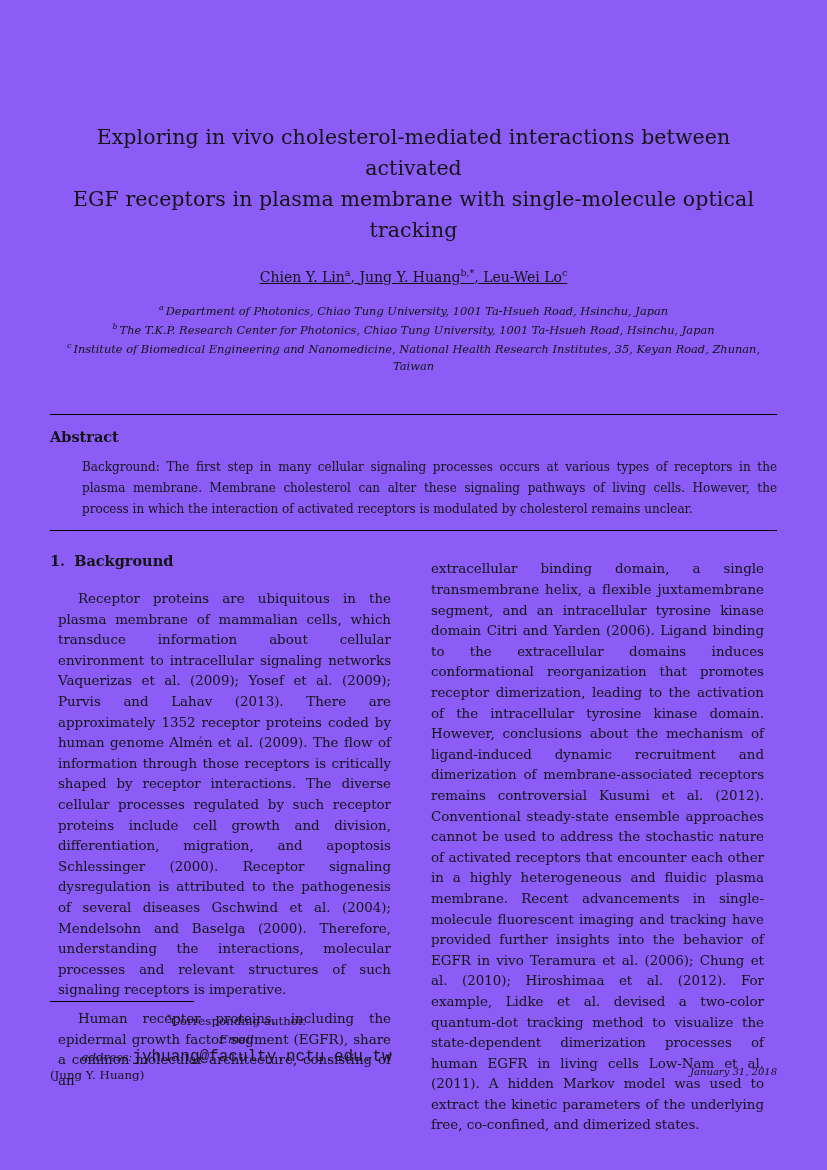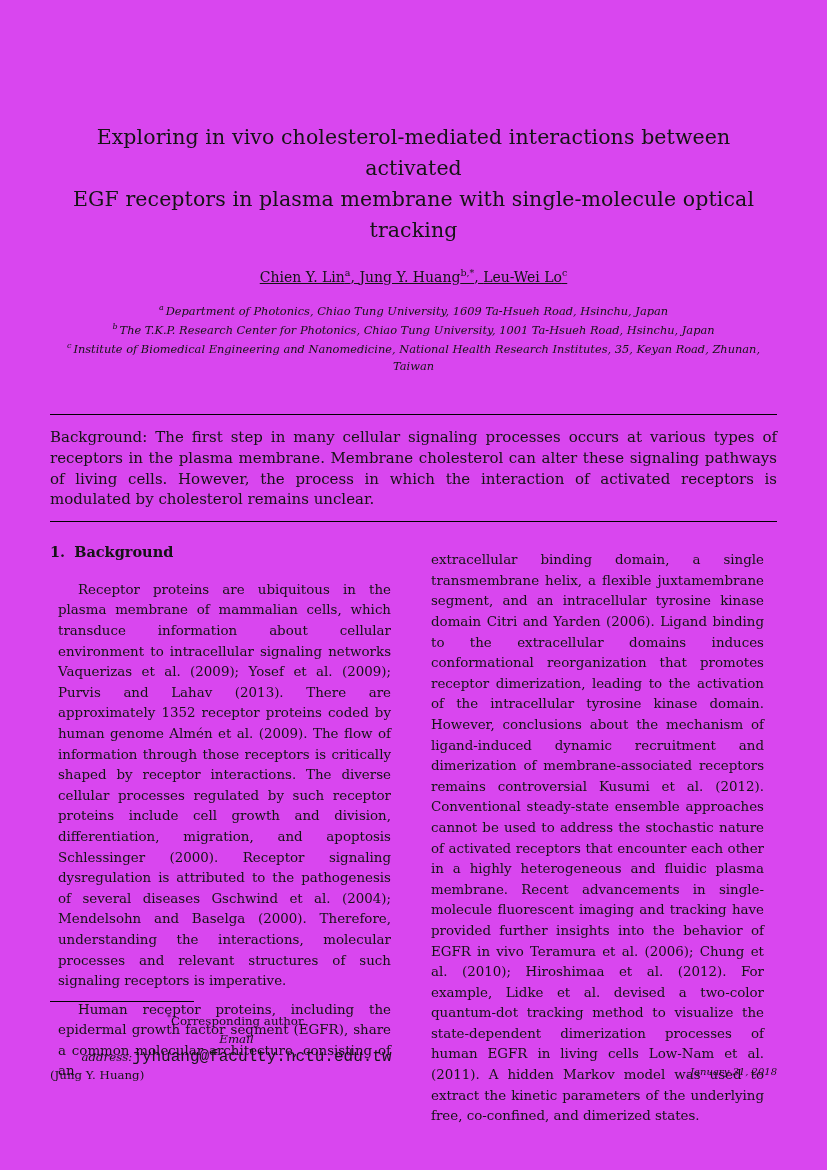--- a/index.html
+++ b/index.html
@@ -1,19 +1,19 @@
 <!DOCTYPE html>
 <html><head>
 <meta charset="utf-8">
 <style>
   html,body { margin:0; padding:0; background:#ffffff; }
   .page {
     position: relative;
     width: 827px; height: 1170px;
-    background: #d946ef;
+    background: #8b5cf6;
     font-family: "DejaVu Serif", serif;
     color: #141414;
     overflow: hidden;
   }
   .content { position: absolute; left: 50px; top: 0; width: 727px; }
 
   .title {
     margin-top: 122px;
     text-align: center;
     font-size: 20.5px;
@@ -37,23 +37,24 @@
   .affils sup { font-size: 8px; margin-right: 2px; font-style: italic; }
 
   .rule-top { margin-top: 40px; border-top: 1.6px solid #000; }
   .abstract-heading {
     margin-top: 13px;
     font-weight: bold;
     font-size: 14.5px;
   }
   .abstract-body {
     margin-top: 12px;
-    font-size: 15px;
+    font-size: 12px;
     line-height: 20.8px;
     text-align: justify;
+    margin-left: 32px;
   }
   .rule-mid { margin-top: 11px; border-top: 1.3px solid #000; }
 
   .columns { margin-top: 20px; display: flex; gap: 24px; }
   .col { width: 349px; font-size: 13.4px; line-height: 20.6px; text-align: justify; }
   .section-heading { font-size: 14.5px; font-weight: bold; margin: 0 0 17px 0; }
   .section-heading .sec-title { margin-left: 9px; }
   .col p { margin: 8px; }
   .col p.indent { text-indent: 20px; }
 
@@ -86,27 +87,28 @@
     <div class="title">
       <div>Exploring in vivo cholesterol-mediated interactions between activated</div>
       <div>EGF receptors in plasma membrane with single-molecule optical tracking</div>
     </div>
 
     <div class="authors">
       <span><span>Chien Y. Lin</span><sup>a</sup><span>, </span></span><span><span>Jung Y. Huang</span><sup>b,*</sup><span>, </span></span><span><span>Leu-Wei Lo</span><sup>c</sup></span>
     </div>
 
     <div class="affils">
-      <div><sup>a</sup><span>Department of Photonics, Chiao Tung University, 1609 Ta-Hsueh Road, Hsinchu, Japan</span></div>
+      <div><sup>a</sup><span>Department of Photonics, Chiao Tung University, 1001 Ta-Hsueh Road, Hsinchu, Japan</span></div>
       <div><sup>b</sup><span>The T.K.P. Research Center for Photonics, Chiao Tung University, 1001 Ta-Hsueh Road, Hsinchu, Japan</span></div>
       <div><sup>c</sup><span>Institute of Biomedical Engineering and Nanomedicine, National Health Research Institutes, 35, Keyan Road, Zhunan, Taiwan</span></div>
     </div>
 
     <div class="rule-top"></div>
 
+    <div class="abstract-heading">Abstract</div>
     <div class="abstract-body">Background: The first step in many cellular signaling processes occurs at various types of receptors in the plasma membrane.  Membrane cholesterol can alter these signaling pathways of living cells.  However, the process in which the interaction of activated receptors is modulated by cholesterol remains unclear.</div>
 
     <div class="rule-mid"></div>
 
     <div class="columns">
       <div class="col">
         <div class="section-heading">
           <span>1.</span><span class="sec-title">Background</span>
         </div>
         <p class="indent">Receptor proteins are ubiquitous in the plasma membrane of mammalian cells, which transduce information about cellular environment to intracellular signaling networks Vaquerizas et al. (2009); Yosef et al. (2009); Purvis and Lahav (2013).  There are approximately 1352 receptor proteins coded by human genome Almén et al. (2009).  The flow of information through those receptors is critically shaped by receptor interactions.  The diverse cellular processes regulated by such receptor proteins include cell growth and division, differentiation, migration, and apoptosis Schlessinger (2000).  Receptor signaling dysregulation is attributed to the pathogenesis of several diseases Gschwind et al. (2004); Mendelsohn and Baselga (2000).  Therefore, understanding the interactions, molecular processes and relevant structures of such signaling receptors is imperative.</p>

